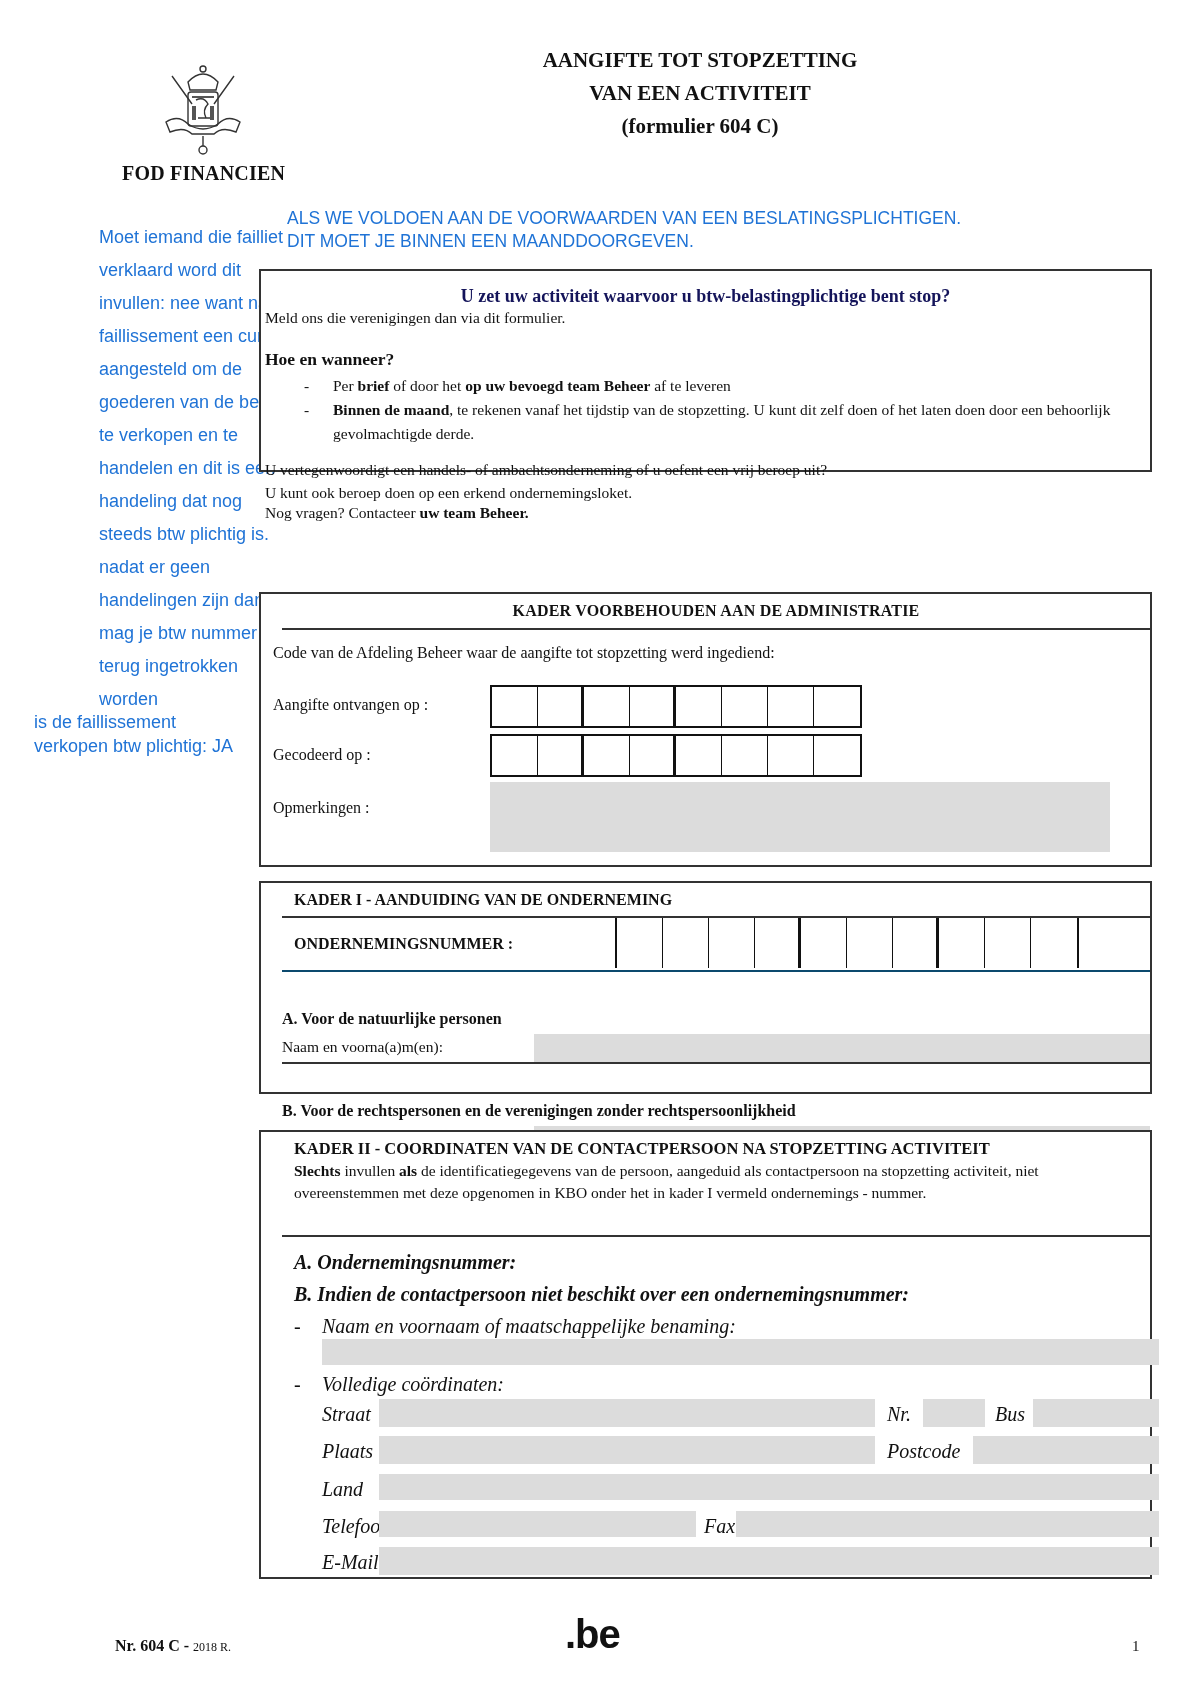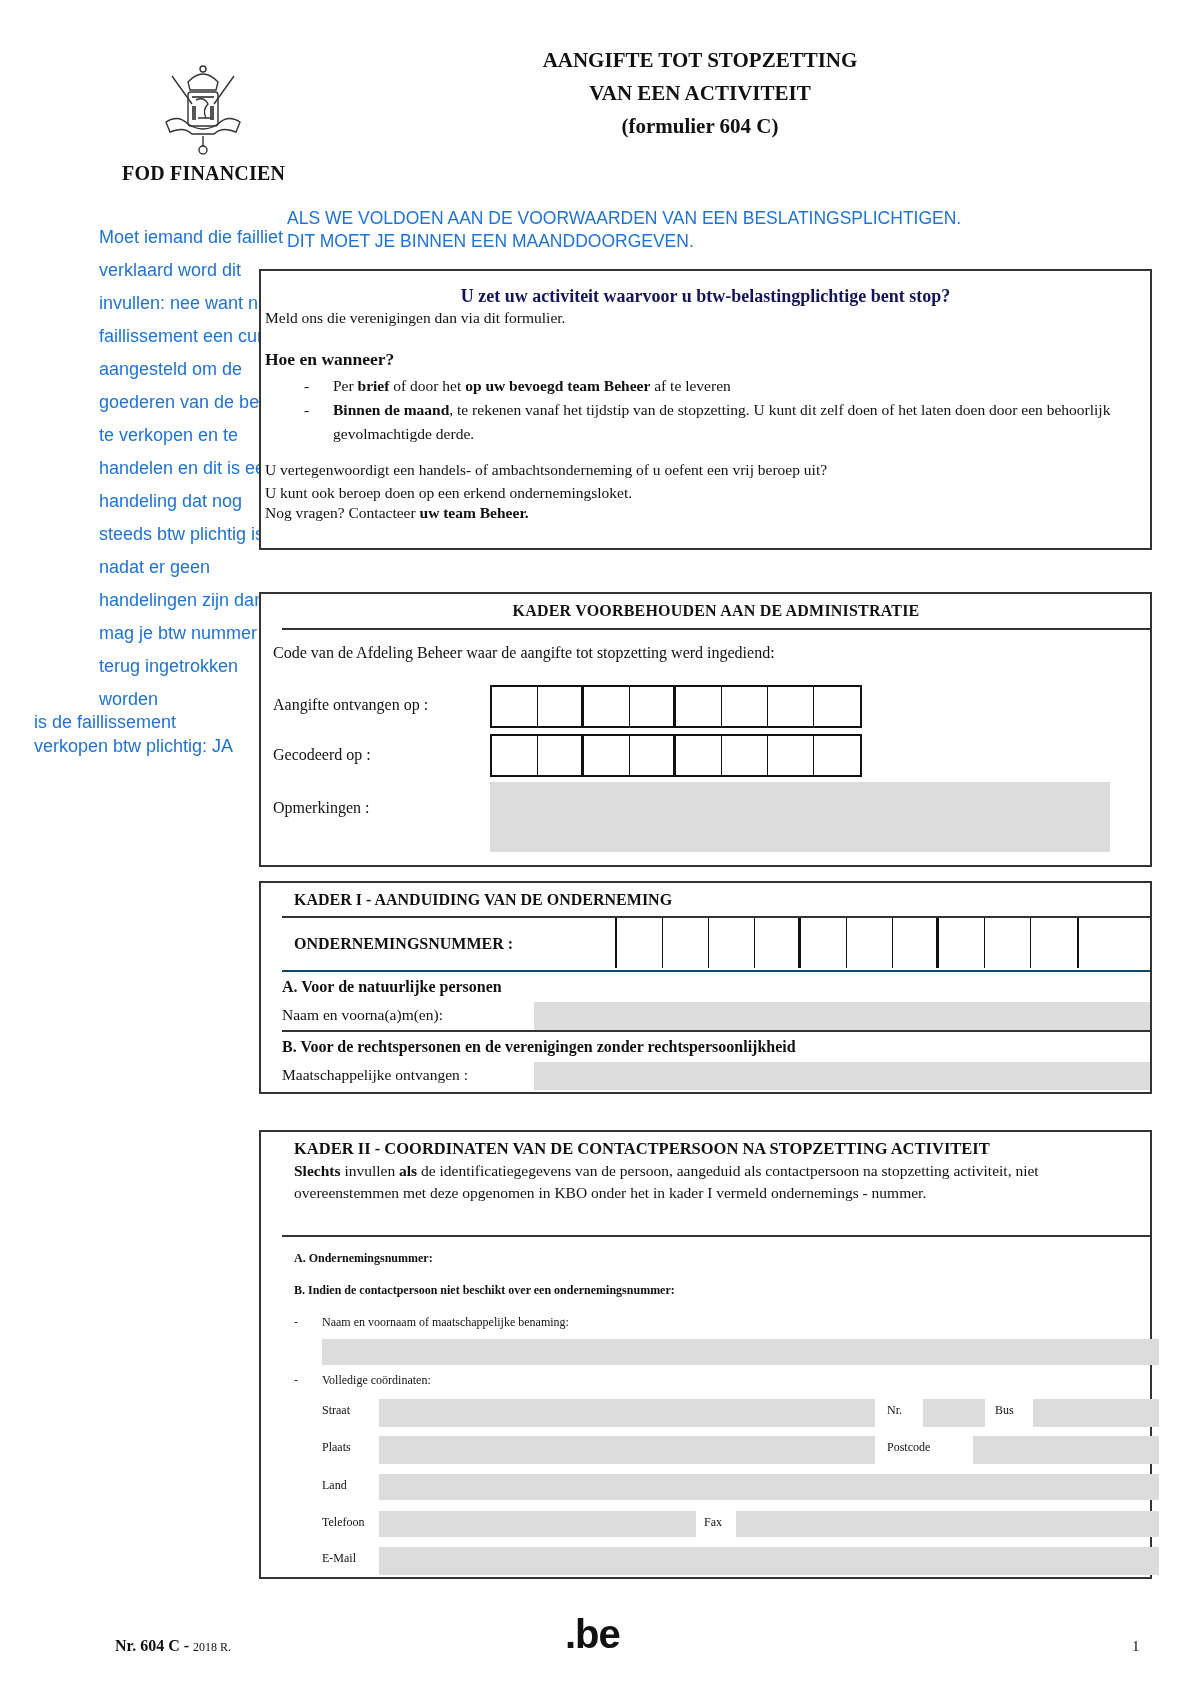--- a/index.html
+++ b/index.html
@@ -13,21 +13,21 @@
   .title { left:440px; top:44px; width:520px; text-align:center; font-weight:bold; font-size:21px; line-height:33px; }
 
   
   .blue { color:#1f73d6; font-family:"Liberation Sans", sans-serif; }
   .note-top { left:287px; top:207px; font-size:17.5px; line-height:23px; }
   .note-side { left:51px; top:221px; width:200px; font-size:18px; line-height:33px;margin-left:48px; }
   .note-side2 { left:34px; top:711px; width:200px; font-size:18px; line-height:23.8px; }
 
   
   .box { border:2px solid #333; box-sizing:border-box; background:#fff;padding-left:21px; }
-  .info { left:259px; top:269px; width:893px; height:281px; padding:0 4px; font-size:15.5px; }
+  .info { left:259px; top:269px; width:893px; height:203px; padding:0 4px; font-size:15.5px; }
   .info .q { color:#14145a; font-weight:bold; font-size:18px; text-align:center; margin-top:15px; }
   .info p { margin:0; }
   .info .l1 { margin-top:2px; }
   .info .h { font-weight:bold; font-size:17.5px; margin-top:22px; }
   .info ul { list-style:none; margin:4px 0 0 0; padding:0; }
   .info li { position:relative; padding-left:68px; line-height:24px; }
   .info li .dash { position:absolute; left:39px; }
   .info .p2 { margin-top:12px; line-height:24px; }
   .info .p3 { }
 
@@ -40,31 +40,31 @@
   .digits .d.thick { border-right:3px solid #111; }
   .digits .d:last-child { border-right:none; }
   .grey { background:#dcdcdc; }
 
   .k1 { left:259px; top:881px; width:893px; height:213px; }
   .k1 .row1 { height:33px; border-bottom:2px solid #333; font-weight:bold; font-size:16px; line-height:33px; padding-left:12px; }
   .k1 .row2 { height:52px; border-bottom:2px solid #0c4a6e; position:relative; }
   .k1 .row2 .lab { position:absolute; left:12px; top:0; line-height:52px; font-weight:bold; font-size:16px; }
   .k1 .row2 .digits { position:absolute; left:333px; top:0; height:50px; border-top:none; border-bottom:none; border-left:2px solid #111; border-right:2px solid #111; }
   .k1 .row2 .digits .d { width:46px; }
-  .k1 .sub { font-weight:bold; font-size:16px; height:30px; line-height:30px; padding-left:0; }
+  .k1 .sub { font-weight:bold; font-size:16px; height:30px; line-height:30px; padding-left:0;margin-top:32px; }
   .k1 .fld { height:28px; position:relative; font-size:15.5px; }
   .k1 .fld .t { position:absolute; left:0; top:4px; }
   .k1 .fld .g { position:absolute; left:252px; right:0; top:0; bottom:0; }
   .k1 .sep { border-bottom:2px solid #333; }
 
   .k2 { left:259px; top:1130px; width:893px; height:449px; }
   .k2 .hdr { border-bottom:2px solid #333; padding:6px 10px 6px 12px; height:105px; box-sizing:border-box; font-size:15.5px; line-height:22px; }
   .k2 .hdr .t { font-weight:bold; font-size:16.5px; }
   .k2 .body { position:relative; }
-  .k2 .bl { position:absolute; font-size:12px; }
+  .k2 .bl { position:absolute; font-size:20px;font-style:italic; }
   .k2 .bb { font-weight:bold; }
   .k2 .g { position:absolute; }
 
   .foot-left { left:115px; top:1637px; font-size:16px; font-weight:bold; }
   .foot-left .yr { font-weight:normal; font-size:12px; }
   .foot-be { left:565px; top:1612px; font-family:"Liberation Sans", sans-serif; font-weight:bold; font-size:40px; letter-spacing:-1px; }
   .foot-page { left:1132px; top:1638px; font-size:15px; }
 </style>
 </head>
 <body>

